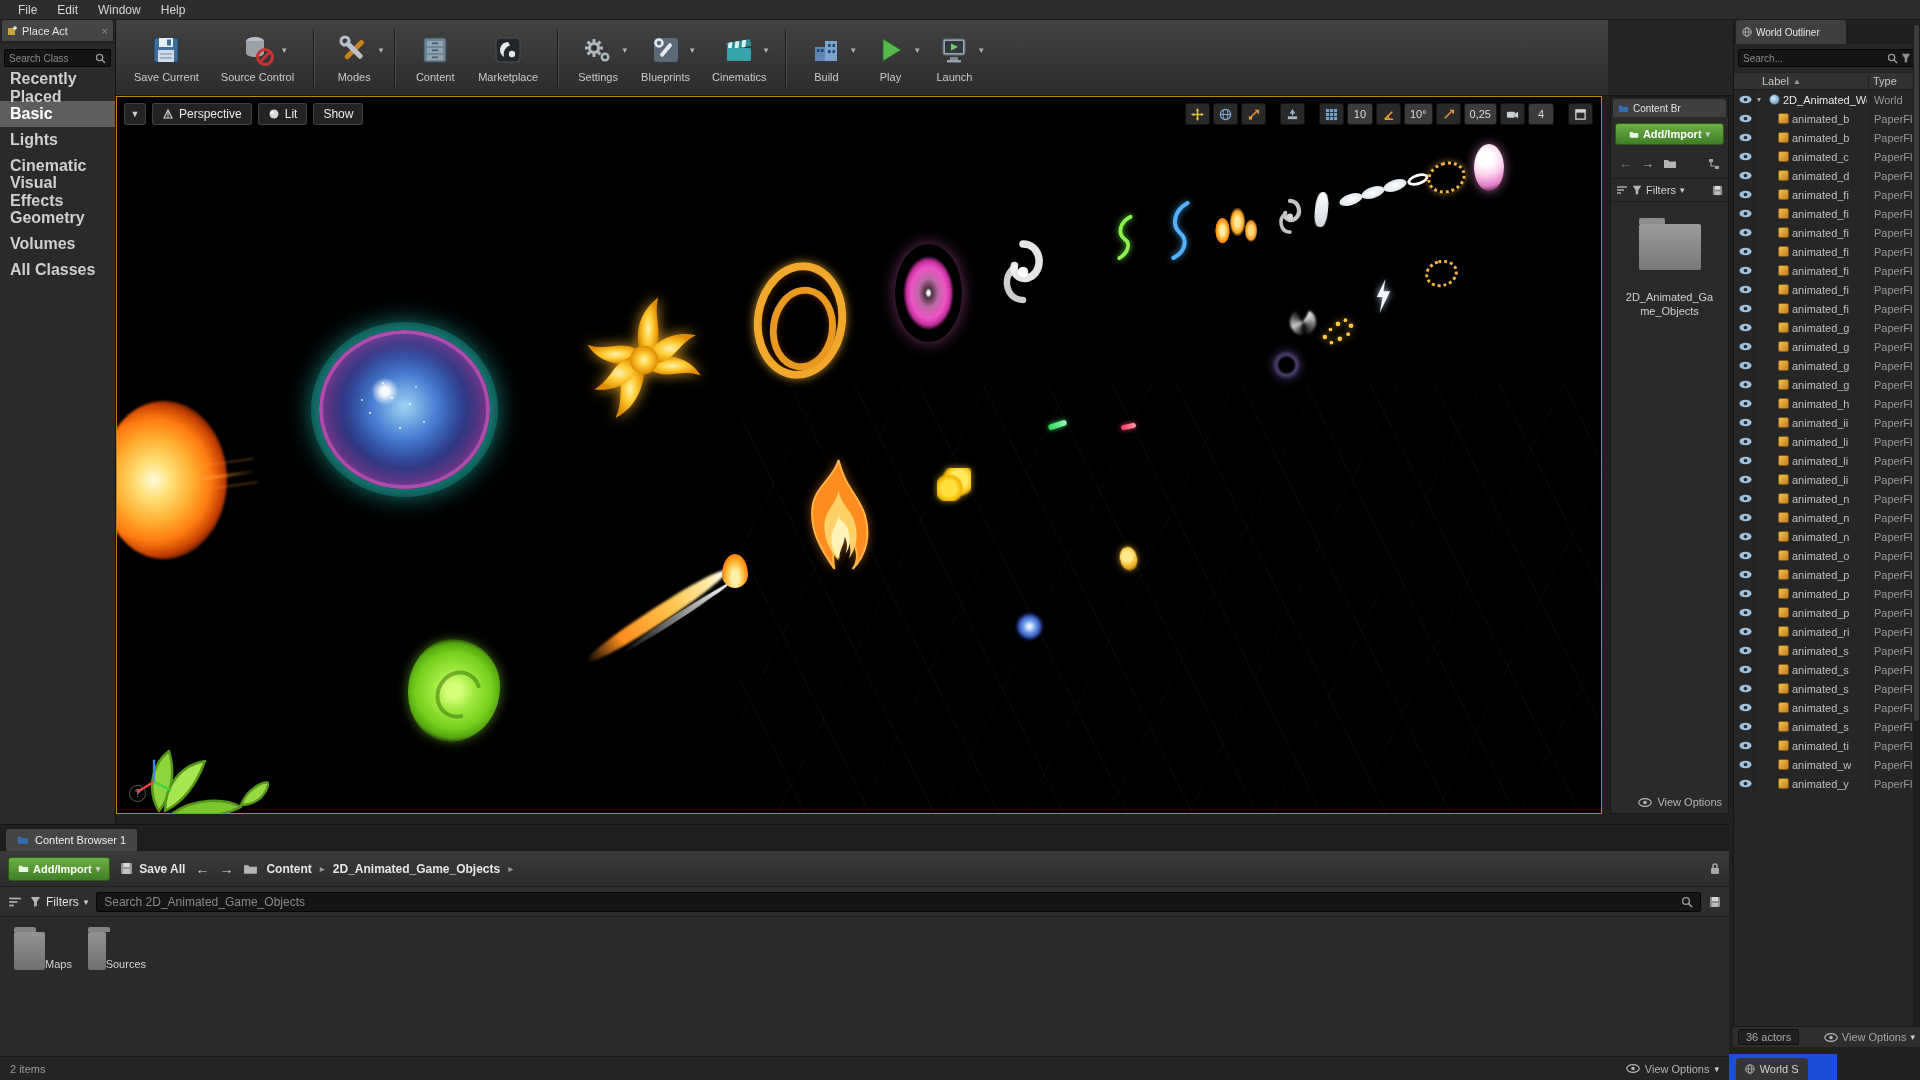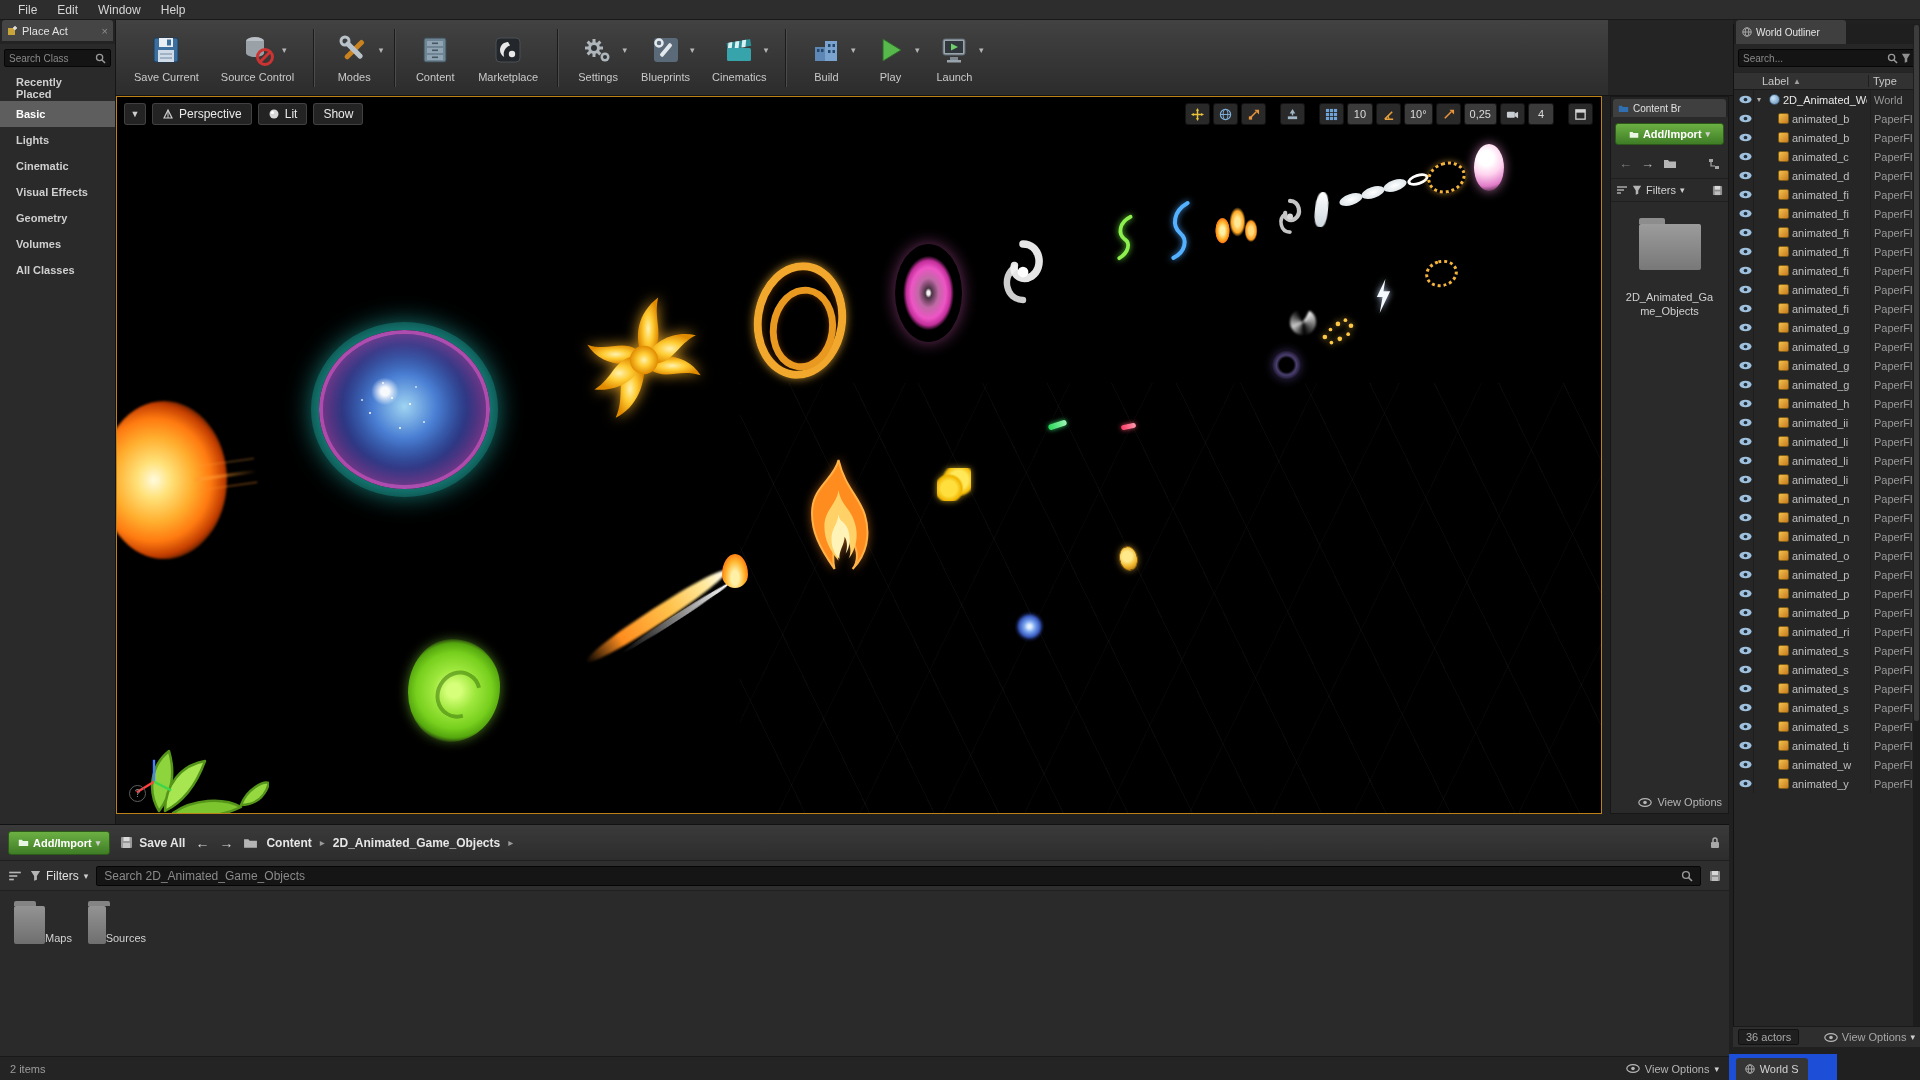--- a/index.html
+++ b/index.html
@@ -30,21 +30,21 @@
   .place-panel{position:absolute;left:0;top:20px;width:116px;height:804px;background:#2a2a2a;border-right:1px solid #161616}
   .place-tabrow{height:24px;background:#232323;display:flex;align-items:flex-start;padding:0 2px}
   .place-tab{height:21px;background:#454545;border-radius:3px 3px 0 0;display:flex;align-items:center;
     gap:4px;padding:0 5px;color:#e3e3e3;font-size:11px;flex:1}
   .place-tab .close{margin-left:auto;color:#8f8f8f;font-size:11px}
   .searchbox{margin:5px 4px;height:18px;background:#141414;border:1px solid #060606;border-radius:2px;
     display:flex;align-items:center;padding:0 4px;gap:3px}
   .searchbox input{flex:1;min-width:0;background:transparent;border:none;outline:none;color:#bdbdbd;font-size:10px;font-family:inherit}
   .searchbox input::placeholder{color:#8a8a8a}
   .place-cats{margin-top:8px}
-  .place-cat{height:26px;display:flex;align-items:center;padding:0 16px;font-size:11px;font-weight:bold;color:#cfcfcf;cursor:default}
+  .place-cat{height:26px;display:flex;align-items:center;padding:0 10px;font-size:16px;font-weight:bold;color:#cfcfcf;cursor:default}
   .place-cat.selected{background:#5e5e5e;color:#ffffff}
 
   
   .viewport{position:absolute;left:116px;top:96px;width:1486px;height:718px;background:#000;
     border:1px solid #bc8117;overflow:hidden}
   .vp-grid{position:absolute;right:0;bottom:0;width:58%;height:60%;pointer-events:none;
     background:repeating-linear-gradient(64deg,rgba(255,255,255,.035) 0 1px,transparent 1px 58px),
                repeating-linear-gradient(116deg,rgba(255,255,255,.025) 0 1px,transparent 1px 74px)}
   .vp-tl{position:absolute;left:7px;top:6px;display:flex;gap:6px;align-items:center;z-index:5}
   .vp-btn{height:22px;background:rgba(38,38,38,.92);border:1px solid rgba(85,85,85,.6);border-radius:3px;
@@ -1320,20 +1320,30 @@
             <circle cx="6" cy="6" r="5" fill="none" stroke="#b5b5b5" stroke-width="1.2"></circle>
             <line x1="1" y1="6" x2="11" y2="6" stroke="#b5b5b5" stroke-width="1"></line>
             <ellipse cx="6" cy="6" rx="2.2" ry="5" fill="none" stroke="#b5b5b5" stroke-width="1"></ellipse>
           </svg>
       </span>
       <span>World S</span>
     </div>
   </div>
 
   <div class="bottom">
+    <div class="cb-tabrow">
+      <div class="cb-tab">
+        <span class="ico">
+          <svg width="12" height="10" viewBox="0 0 14 11">
+              <path d="M1 2 h4 l1.2 1.5 H13 v6.5 H1 Z" fill="#2f6fb2"></path>
+            </svg>
+        </span>
+        <span>Content Browser 1</span>
+      </div>
+    </div>
     <div class="cb-toolbar">
       <div class="btn-green">
         <span class="ico">
           <svg width="11" height="9" viewBox="0 0 14 11">
               <path d="M1 2 h4 l1.2 1.5 H13 v6.5 H1 Z" fill="#eaf6e4"></path>
             </svg>
         </span>
         <span>Add/Import</span>
         <span class="caret">▾</span>
       </div>

